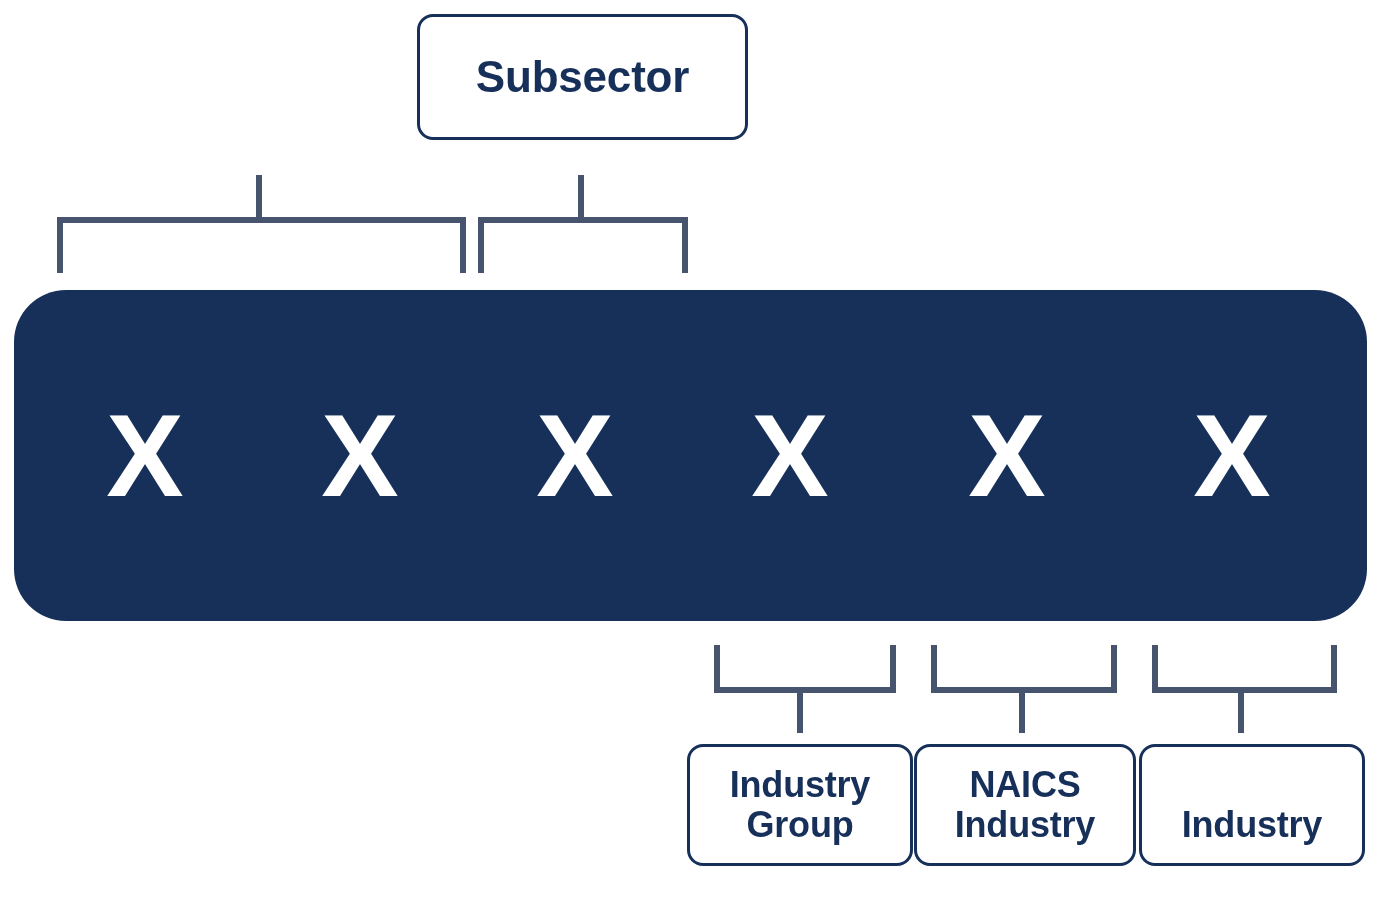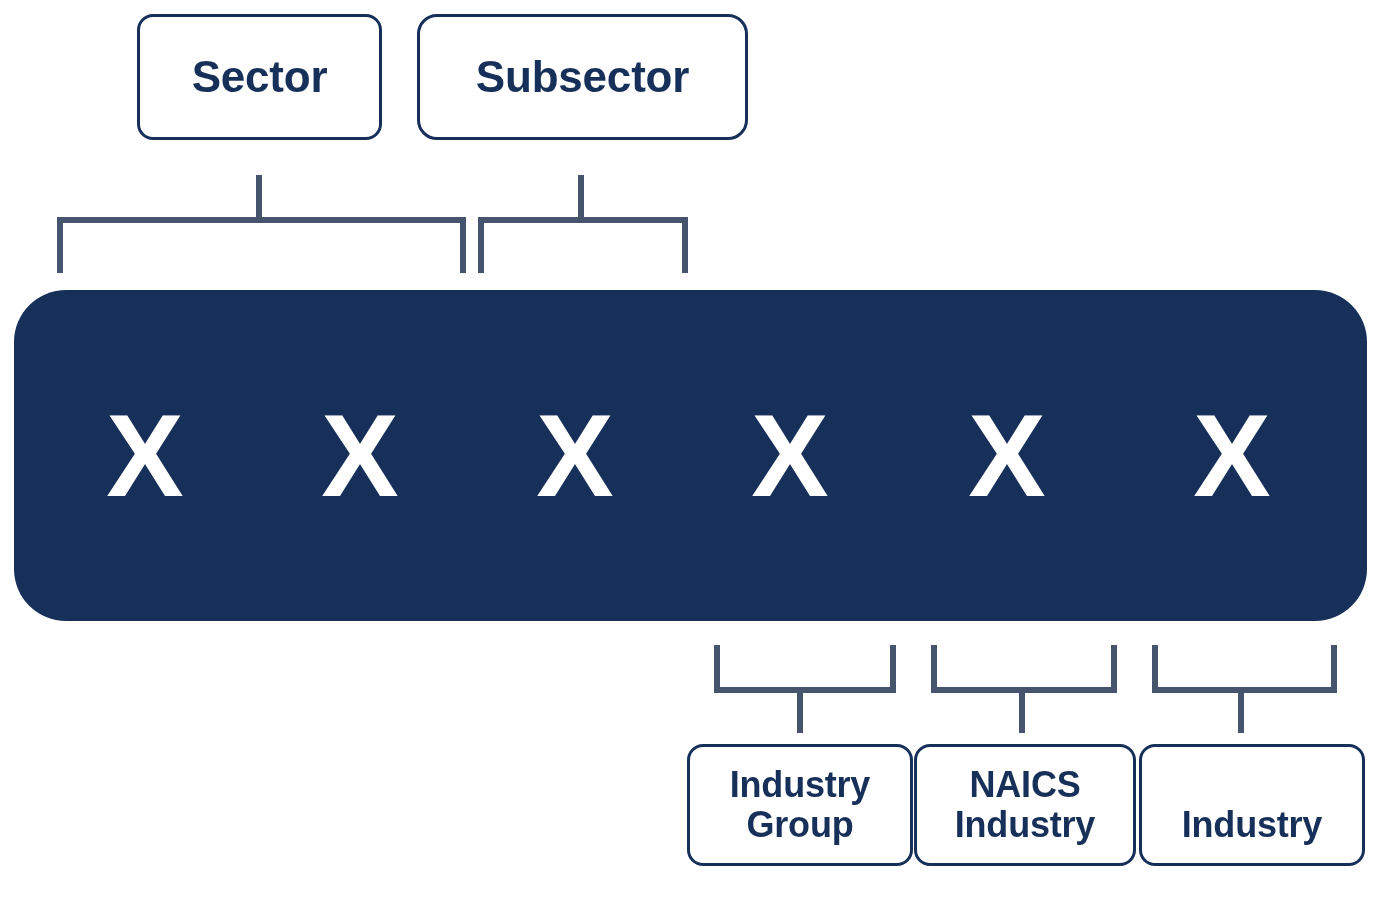--- a/index.html
+++ b/index.html
@@ -43,21 +43,20 @@
     left: 137px;
     top: 14px;
     width: 245px;
     height: 126px;
   }
   #box-subsector {
     left: 417px;
     top: 14px;
     width: 331px;
     height: 126px;
-    border-radius: 20px;
   }
 
   .bottom-box {
     font-size: 36px;
     top: 744px;
     height: 122px;
   }
   #box-industry-group {
     left: 687px;
     width: 226px;
@@ -102,23 +101,20 @@
     background: #46546e;
   }
   .br-h { height: 6px; }
   .br-v { width: 6px; }
 </style>
 </head>
 <body>
 
 <div id="stage">
 
-  <div class="label-box top-box" id="box-sector">
-    <span>Sector</span>
-  </div>
 
   <div class="label-box top-box" id="box-subsector">
     <span>Subsector</span>
   </div>
 
   <div class="br-v" style="left:256px; top:175px;  height:48px;"></div>
   <div class="br-h" style="left:57px;  top:217px;  width:409px;"></div>
   <div class="br-v" style="left:57px;  top:217px;  height:56px;"></div>
   <div class="br-v" style="left:460px; top:217px;  height:56px;"></div>
 

